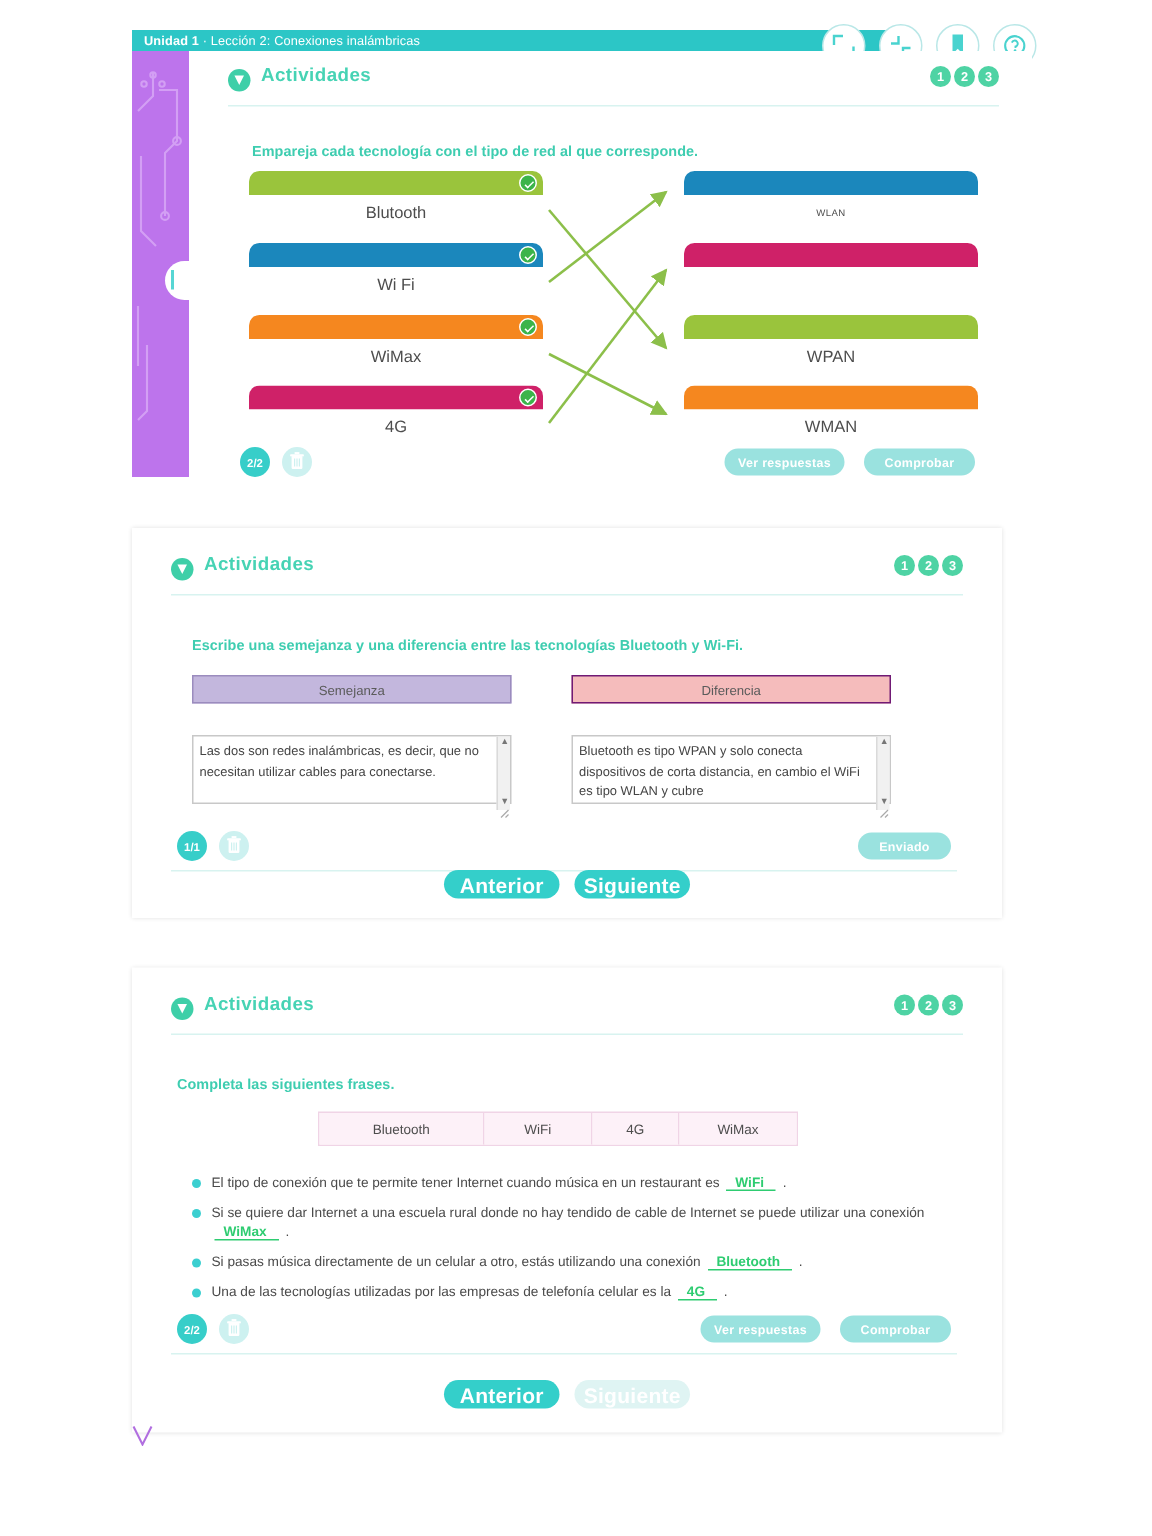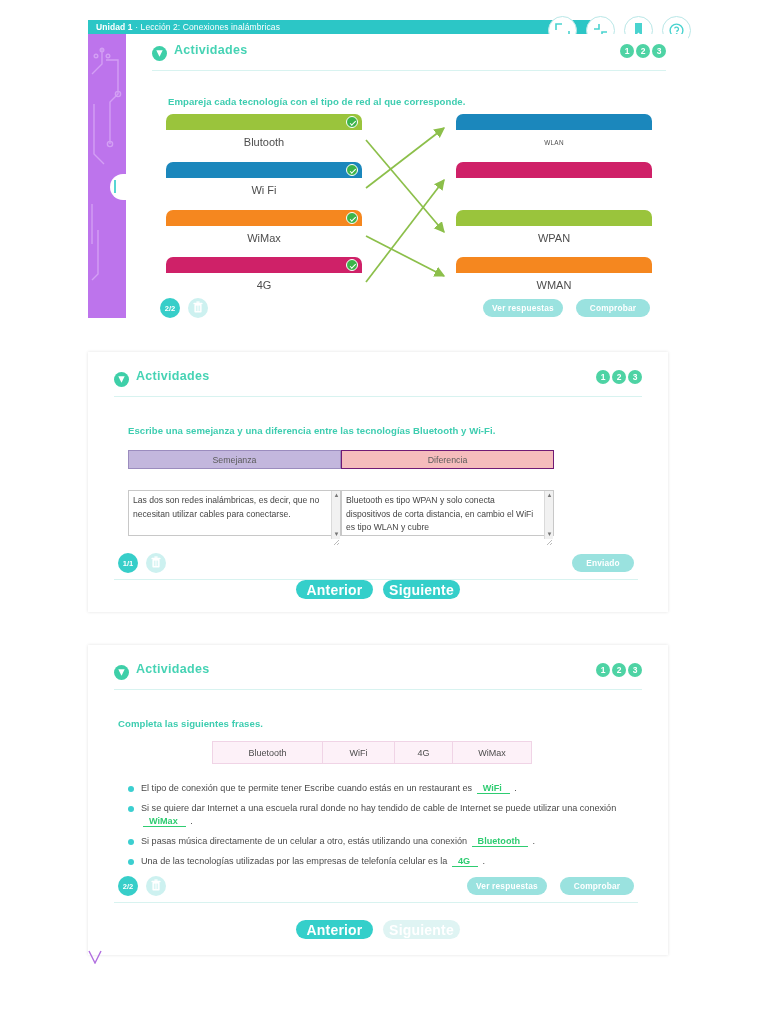--- a/index.html
+++ b/index.html
@@ -324,21 +324,21 @@
       <div class="steps">
         <div class="step">1</div>
         <div class="step">2</div>
         <div class="step">3</div>
       </div>
     </div>
     <div class="hr-line"></div>
 
     <div class="prompt" style="margin-top:28px; margin-left:14px;">Escribe una semejanza y una diferencia entre las tecnologías Bluetooth y Wi-Fi.</div>
 
-    <div style="display:flex; margin-top:14px; margin-left:14px;">
+    <div style="display:flex; gap:40px; margin-top:14px; margin-left:14px;">
       <div style="width:213px;">
         <div class="col-head" style="background:#c3b7dd; border:1px solid #9b8cbe;">Semejanza</div>
         <div class="ta-wrap" style="margin-top:21px;">
           <textarea class="ta" style="">Las dos son redes inalámbricas, es decir, que no necesitan utilizar cables para conectarse.</textarea>
           <div class="scroll-v">
             <div class="sc-arrow" style="top:1px;">▲</div>
             <div class="sc-arrow" style="bottom:1px;">▼</div>
           </div>
           <div class="resize-grip">
             <svg width="8" height="8" viewBox="0 0 8 8">
@@ -414,21 +414,21 @@
       <div style="flex:0 0 110px;">Bluetooth</div>
       <div style="flex:0 0 72px;">WiFi</div>
       <div style="flex:0 0 58px;">4G</div>
       <div style="flex:1 1 auto;">WiMax</div>
     </div>
 
     <div style="margin-top:18px; margin-left:14px; width:500px;">
       <div class="sent">
         <div class="bullet"></div>
         <div class="sent-txt">
-          <span>El tipo de conexión que te permite tener Escribe cuando estás en un restaurant es</span>
+          <span>El tipo de conexión que te permite tener Internet cuando música en un restaurant es</span>
           <span class="ans">WiFi</span>
           <span>.</span>
         </div>
       </div>
       <div class="sent">
         <div class="bullet"></div>
         <div class="sent-txt">
           <span>Si se quiere dar Internet a una escuela rural donde no hay tendido de cable de Internet se puede utilizar una conexión</span>
           <span class="ans">WiMax</span>
           <span>.</span>

